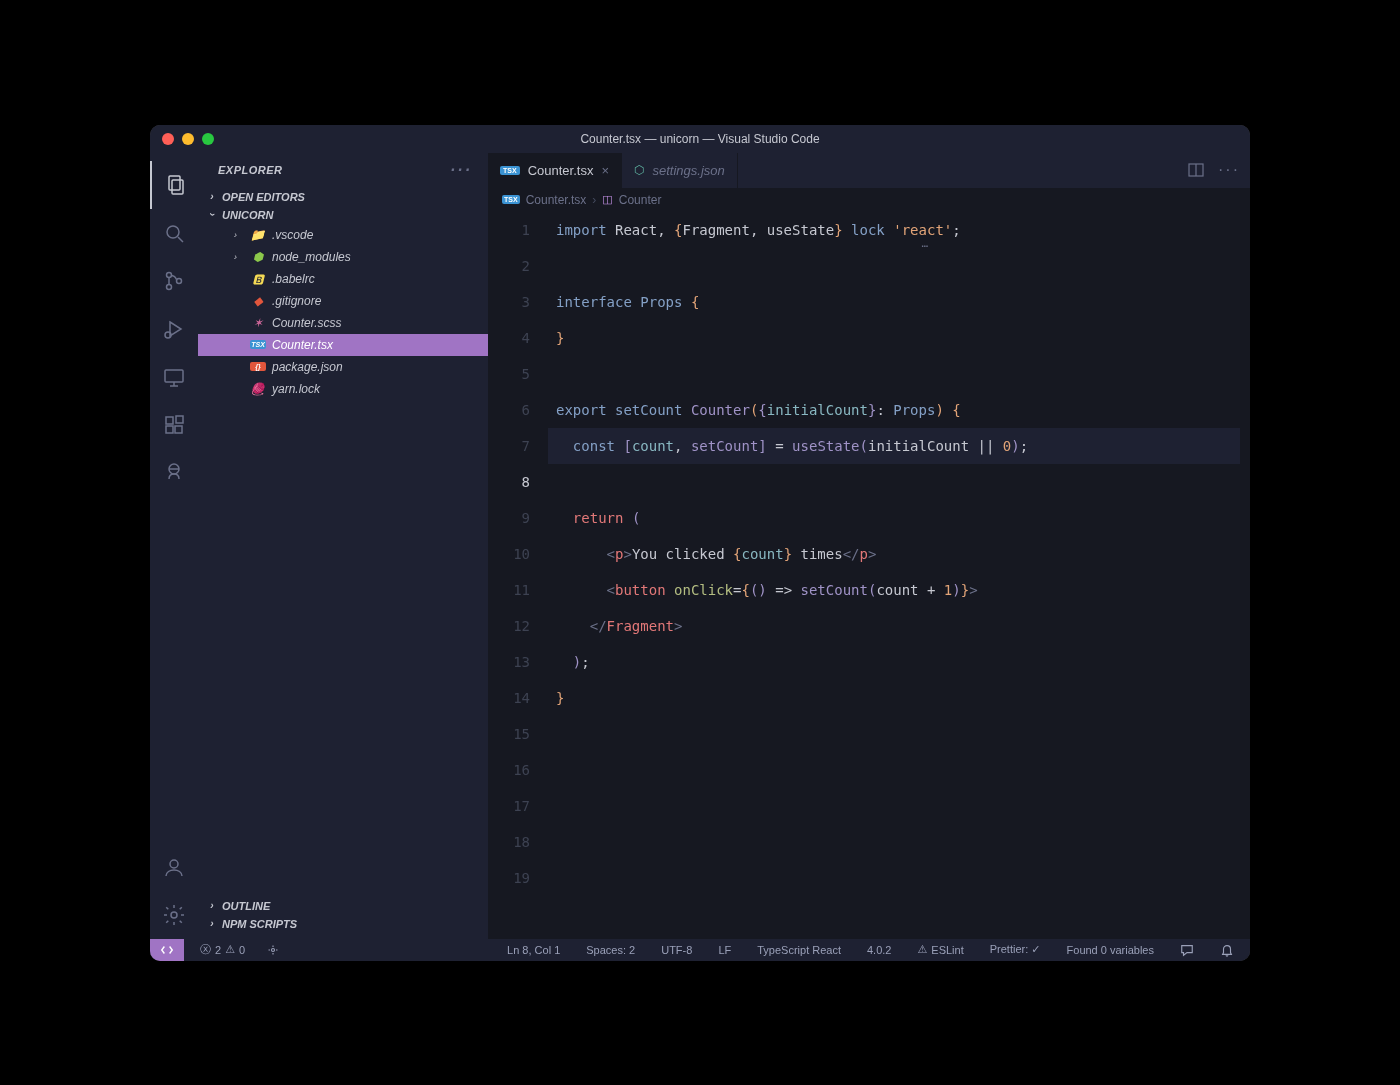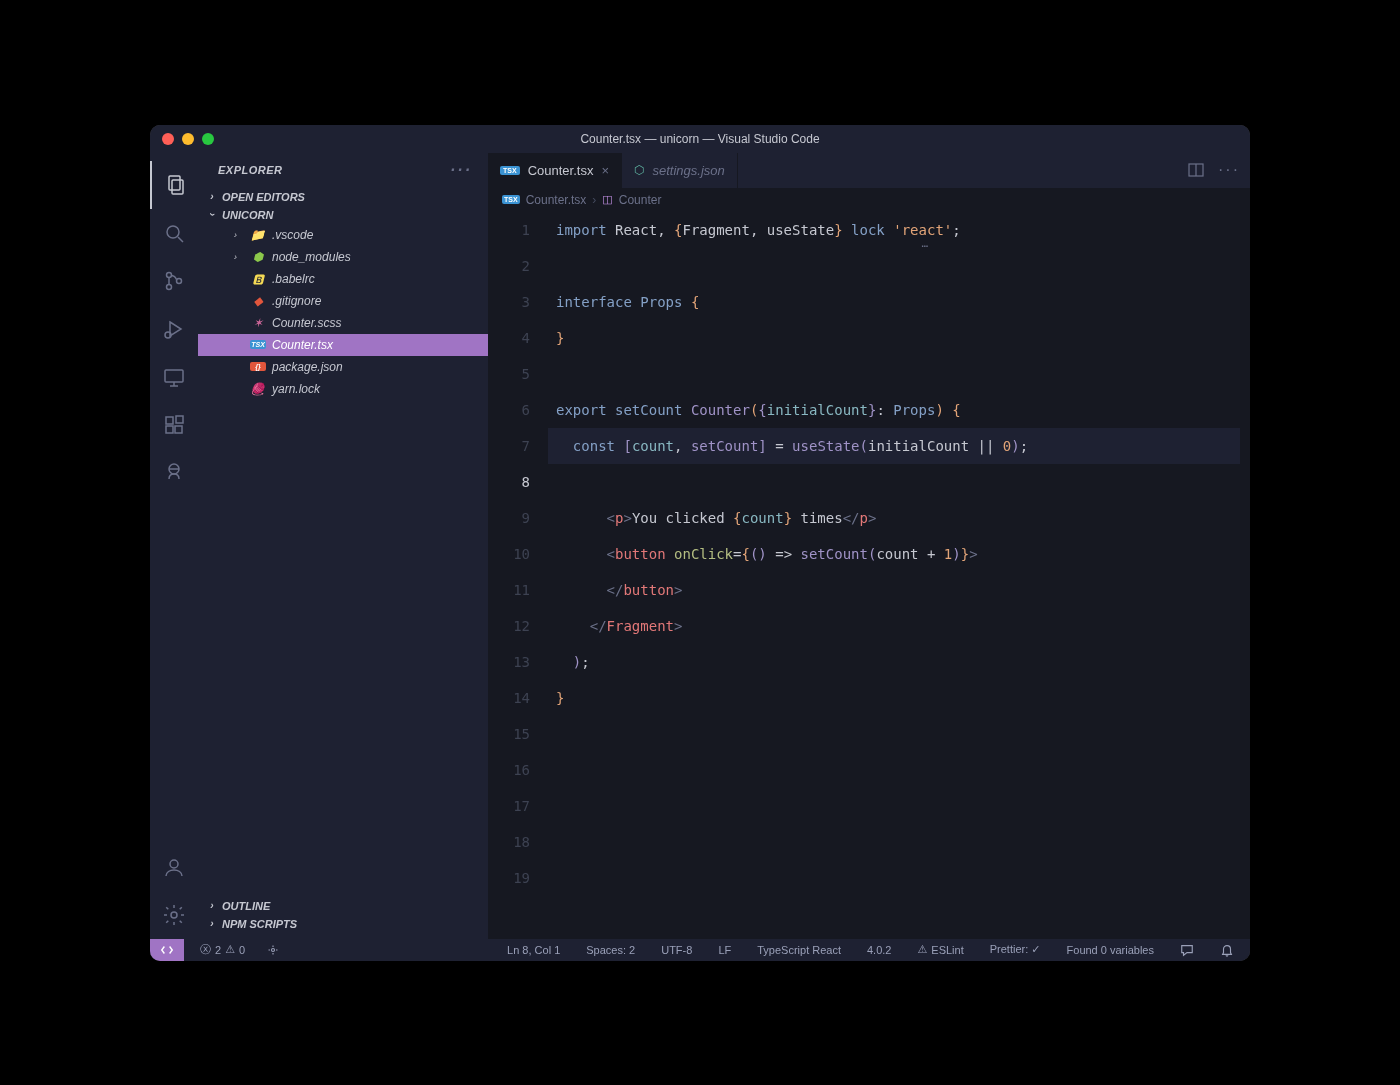--- a/index.html
+++ b/index.html
@@ -428,23 +428,23 @@
         <div class="code-lines" id="code-lines">
           <div class="hint">…</div>
         <div class="line"><span class="kw">import</span> <span class="ident">React</span><span class="punc">, </span><span class="brace-y">{</span><span class="ident">Fragment</span><span class="punc">, </span><span class="ident">useState</span><span class="brace-y">}</span> <span class="kw">lock</span> <span class="str">'react'</span><span class="punc">;</span></div>
             <div class="line">&nbsp;</div>
             <div class="line"><span class="kw">interface</span> <span class="type">Props</span> <span class="brace-y">{</span></div>
             <div class="line"><span class="brace-y">}</span></div>
             <div class="line">&nbsp;</div>
             <div class="line"><span class="kw">export</span> <span class="kw">setCount</span> <span class="fn">Counter</span><span class="brace-y">(</span><span class="brace-p">{</span><span class="prop">initialCount</span><span class="brace-p">}</span><span class="punc">:</span> <span class="type">Props</span><span class="brace-y">)</span> <span class="brace-y">{</span></div>
             <div class="line hl">  <span class="kw">const</span> <span class="brace-p">[</span><span class="prop">count</span><span class="punc">, </span><span class="fn">setCount</span><span class="brace-p">]</span> <span class="punc">=</span> <span class="fn">useState</span><span class="brace-p">(</span><span class="ident">initialCount</span> <span class="punc">||</span> <span class="num">0</span><span class="brace-p">)</span><span class="punc">;</span></div>
             <div class="line">&nbsp;</div>
+            <div class="line">  <span class="kw2">return</span> <span class="brace-p">(</span></div>
             <div class="line">      <span class="angle">&lt;</span><span class="tag">p</span><span class="angle">&gt;</span><span class="ident">You clicked </span><span class="brace-y">{</span><span class="prop">count</span><span class="brace-y">}</span><span class="ident"> times</span><span class="angle">&lt;/</span><span class="tag">p</span><span class="angle">&gt;</span></div>
             <div class="line">      <span class="angle">&lt;</span><span class="tag">button</span> <span class="attr">onClick</span><span class="punc">=</span><span class="brace-y">{</span><span class="brace-p">()</span> <span class="punc">=&gt;</span> <span class="fn">setCount</span><span class="brace-p">(</span><span class="ident">count</span> <span class="punc">+</span> <span class="num">1</span><span class="brace-p">)</span><span class="brace-y">}</span><span class="angle">&gt;</span></div>
-            <div class="line">      <span class="angle">&lt;/</span><span class="tag">button</span><span class="angle">&gt;</span></div>
             <div class="line">    <span class="angle">&lt;/</span><span class="tag">Fragment</span><span class="angle">&gt;</span></div>
             <div class="line">  <span class="brace-p">)</span><span class="punc">;</span></div>
             <div class="line"><span class="brace-y">}</span></div>
             <div class="line">&nbsp;</div>
           </div>
       </div>
     </div>
   </div>
 
   <div class="statusbar">

